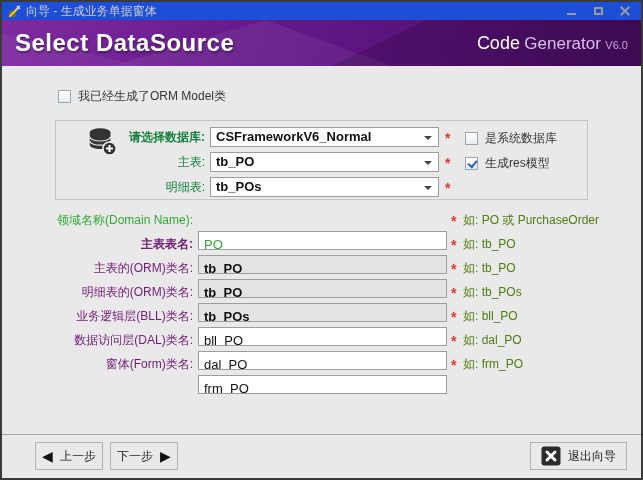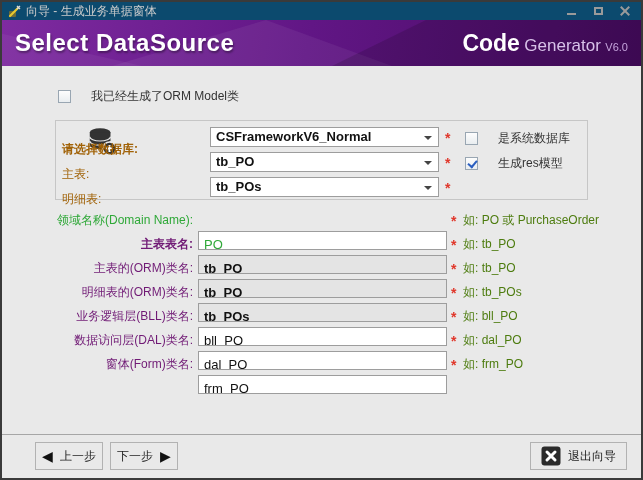--- a/index.html
+++ b/index.html
@@ -4,21 +4,21 @@
 <style>
   * { margin:0; padding:0; box-sizing:border-box; }
   body { background:#ffffff; font-family:"Liberation Sans", sans-serif; }
   .window {
     position:relative; width:643px; height:480px;
     background:#e9e9e9; border:2px solid #3a3a3a; overflow:hidden;
   }
   
   .titlebar {
     position:absolute; top:0; left:0; right:0; height:18px;
-    background:#0c4a6e; display:flex; align-items:center; padding:0 6px;
+    background:#1d4ed8; display:flex; align-items:center; padding:0 6px;
   }
   .titlebar .app-icon { width:13px; height:13px; margin-right:5px; flex:0 0 auto; }
   .titlebar .title { color:#cccccc; font-size:12px; line-height:18px; white-space:nowrap; }
   .win-controls { margin-left:auto; display:flex; align-items:center; gap:15px; padding-right:4px; }
   .win-btn { width:12px; height:12px; display:flex; align-items:center; justify-content:center; cursor:pointer; }
   .glyph-min { width:9px; height:2px; background:#9a9a9a; margin-top:5px; }
   .glyph-max { width:9px; height:8px; border:2px solid #9a9a9a; }
   .glyph-close { position:relative; width:10px; height:10px; }
   .glyph-close::before, .glyph-close::after {
     content:""; position:absolute; left:4px; top:-1px; width:2px; height:12px; background:#9a9a9a;
@@ -37,38 +37,38 @@
   .facet.f2 { left:330px; width:313px; background:rgba(0,0,0,0.14);
               clip-path:polygon(30% 0, 100% 0, 100% 100%, 0 100%); }
   .facet.f3 { left:0; width:140px; background:rgba(255,255,255,0.05);
               clip-path:polygon(0 100%, 100% 100%, 0 30%); }
   .header h1 {
     position:absolute; left:13px; top:0; line-height:46px;
     font-size:24px; font-weight:bold; color:#ffffff; letter-spacing:0.5px;
     text-shadow:1px 2px 2px rgba(0,0,0,0.35);
   }
   .brand { position:absolute; right:13px; top:0; line-height:46px; white-space:nowrap; }
-  .brand .b-code { font-size:23px; font-weight:bold; color:#ffffff; }
+  .brand .b-code { font-size:18px; font-weight:normal; color:#ffffff; }
   .brand .b-gen  { font-size:17px; font-weight:normal; color:#d8c2e9; }
   .brand .b-ver  { font-size:11px; color:#c5a4dc; }
   
-  .cb { position:absolute; display:flex; align-items:center; gap:20px; font-size:12px; color:#333; cursor:default; }
+  .cb { position:absolute; display:flex; align-items:center; gap:7px; font-size:12px; color:#333; cursor:default; }
   .cb .box {
     width:13px; height:13px; border:1px solid #99a6b2;
     background:linear-gradient(#fdfdfd,#e9edf0); position:relative; flex:0 0 auto;
   }
   .cb.checked .box::after {
     content:""; position:absolute; left:2px; top:2px; width:7px; height:4px;
     border-left:2px solid #2b5fc0; border-bottom:2px solid #2b5fc0;
     transform:rotate(-50deg);
   }
   
   .groupbox { position:absolute; left:53px; top:118px; width:533px; height:80px; border:1px solid #c6c6c6; }
   .db-icon { position:absolute; left:84px; top:123px; width:32px; height:32px; }
-  .g-label { position:absolute; left:60px; width:143px; font-size:12px; color:#a16207; line-height:20px;margin-top:12px; }
+  .g-label { position:absolute; left:60px; width:143px; text-align:right; font-size:12px; color:#15803d; line-height:20px; }
   .g-label.bold { font-weight:bold; }
   .combo {
     position:absolute; left:208px; width:229px; height:20px;
     background:#ffffff; border:1px solid #9d9d9d;
     font-size:13px; font-weight:bold; color:#111; line-height:18px;
     padding:0 18px 0 5px; cursor:pointer; white-space:nowrap; overflow:hidden;
   }
   .combo::after {
     content:""; position:absolute; right:6px; top:8px;
     border-left:4px solid transparent; border-right:4px solid transparent; border-top:4px solid #444;

